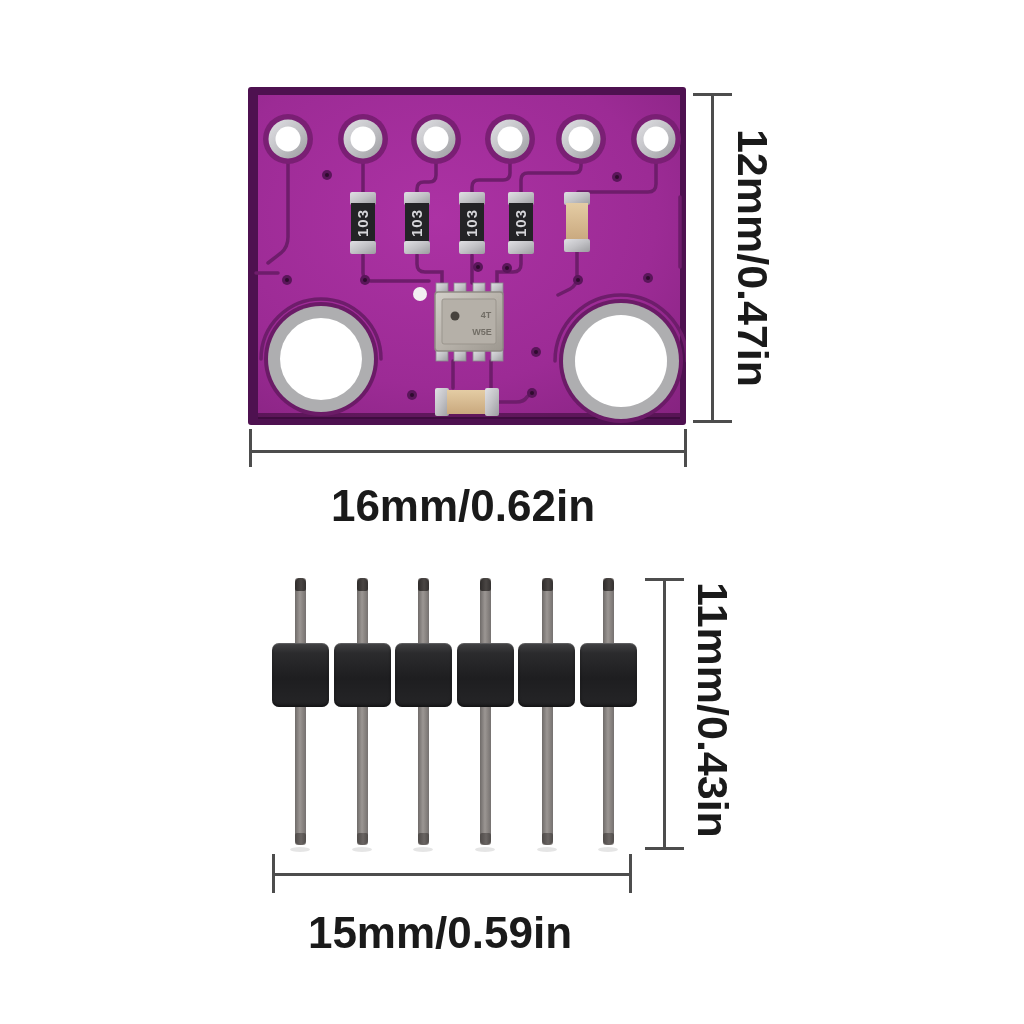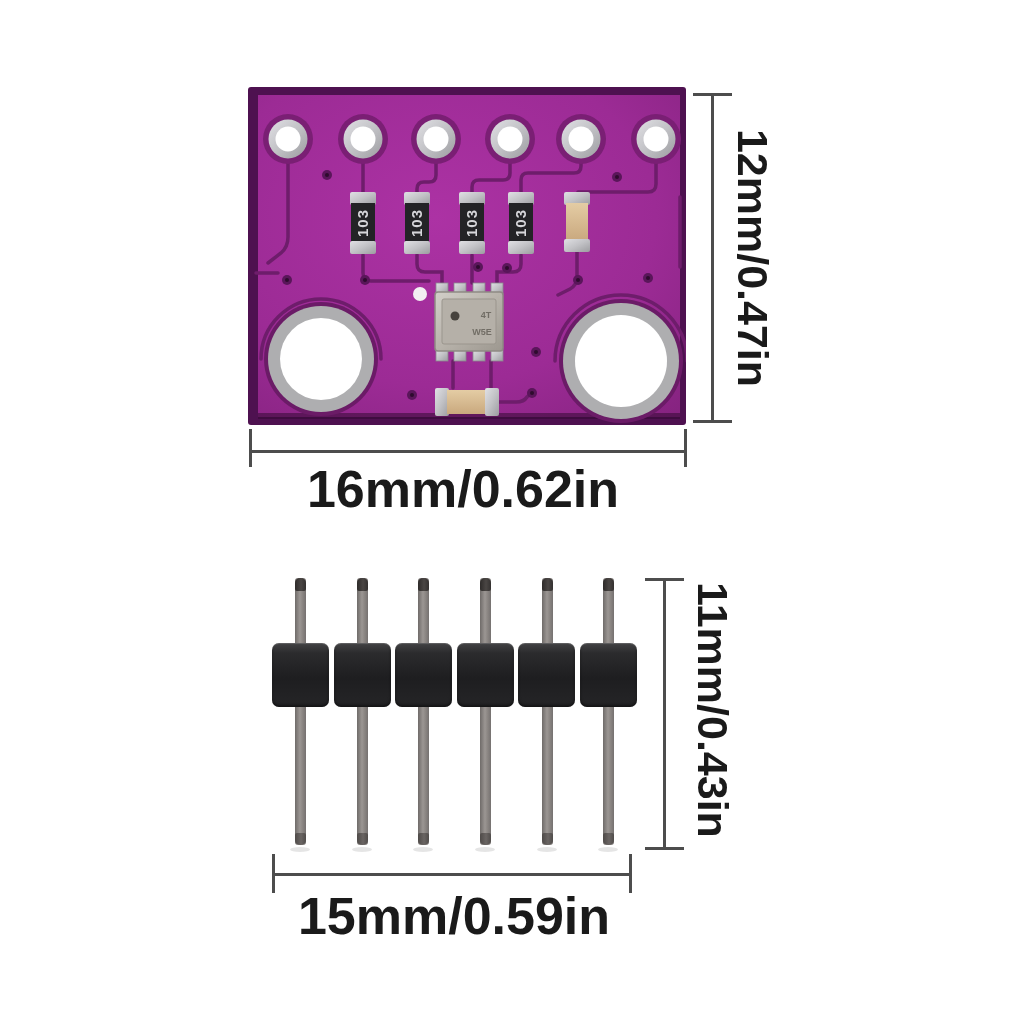--- a/index.html
+++ b/index.html
@@ -7,21 +7,21 @@
     position:relative;width:1024px;height:1024px;background:#ffffff;overflow:hidden;
     font-family:"Liberation Sans",sans-serif;
   }
   .abs{position:absolute;}
   
   .dim-line{position:absolute;background:#4d4d4d;}
   .dim-label{
     position:absolute;color:#1a1a1a;font-weight:700;white-space:nowrap;
     font-family:"Liberation Sans",sans-serif;
   }
-  .dim-label.h{font-size:52px;transform:translate(-50%,-50%);}
+  .dim-label.h{font-size:44px;transform:translate(-50%,-50%);margin-top:17px;}
   .dim-label.v{font-size:43px;transform:translate(-50%,-50%) rotate(90deg);}
   
   #pin-header{position:absolute;left:272px;top:578px;width:365px;height:285px;}
   .pin{
     position:absolute;top:0;width:11px;height:267px;border-radius:3px;
     background:linear-gradient(90deg,#6f6b69 0%,#9b9693 45%,#8a8582 70%,#757170 100%);
     z-index:1;
   }
   .pin .tip-t{
     position:absolute;top:0;left:0;right:0;height:13px;
@@ -295,16 +295,16 @@
     <div class="dim-line" style="left:663px;top:579px;width:3px;height:271px;"></div>
     <div class="dim-line" style="left:645px;top:578px;width:39px;height:3px;"></div>
     <div class="dim-line" style="left:645px;top:847px;width:39px;height:3px;"></div>
     <div class="dim-label v" style="left:712px;top:710px;">11mm/0.43in</div>
   </div>
 
   <div>
     <div class="dim-line" style="left:273px;top:873px;width:359px;height:3px;"></div>
     <div class="dim-line" style="left:272px;top:854px;width:3px;height:39px;"></div>
     <div class="dim-line" style="left:629px;top:854px;width:3px;height:39px;"></div>
-    <div class="dim-label h" style="left:454px;top:916px;">15mm/0.59in</div>
+    <div class="dim-label h" style="left:440px;top:916px;">15mm/0.59in</div>
   </div>
 
 </div>
 
 </body></html>

